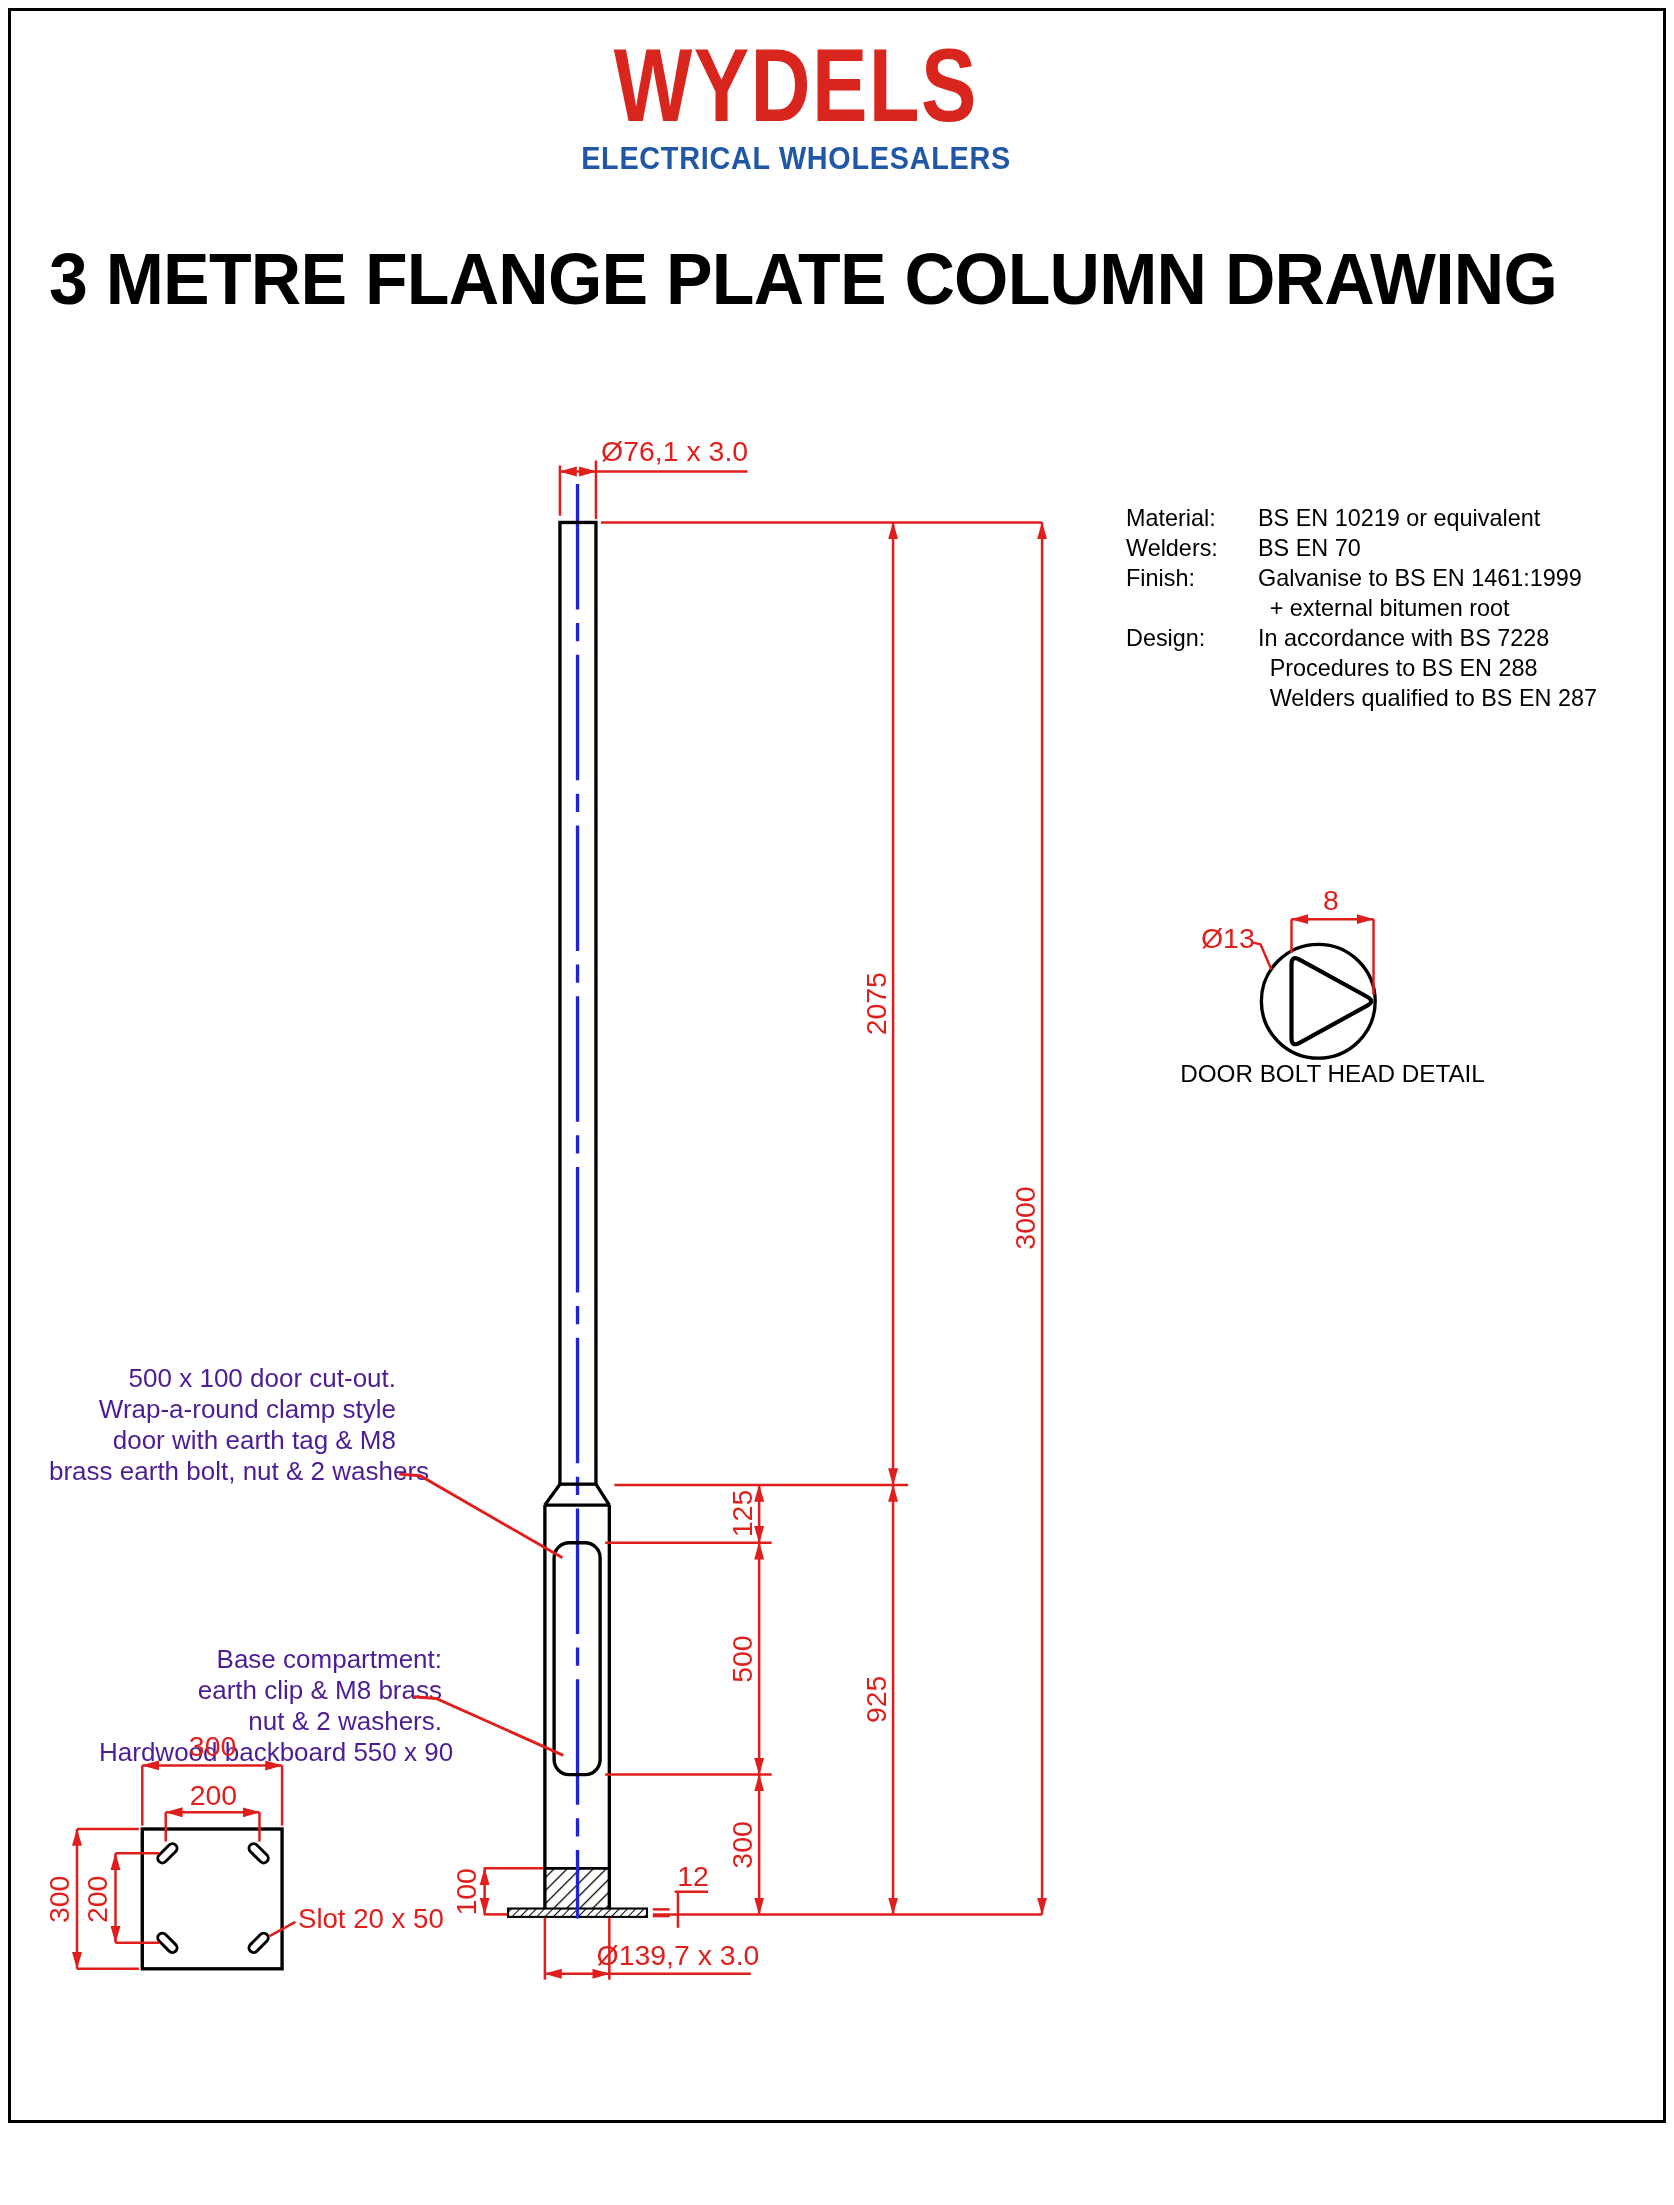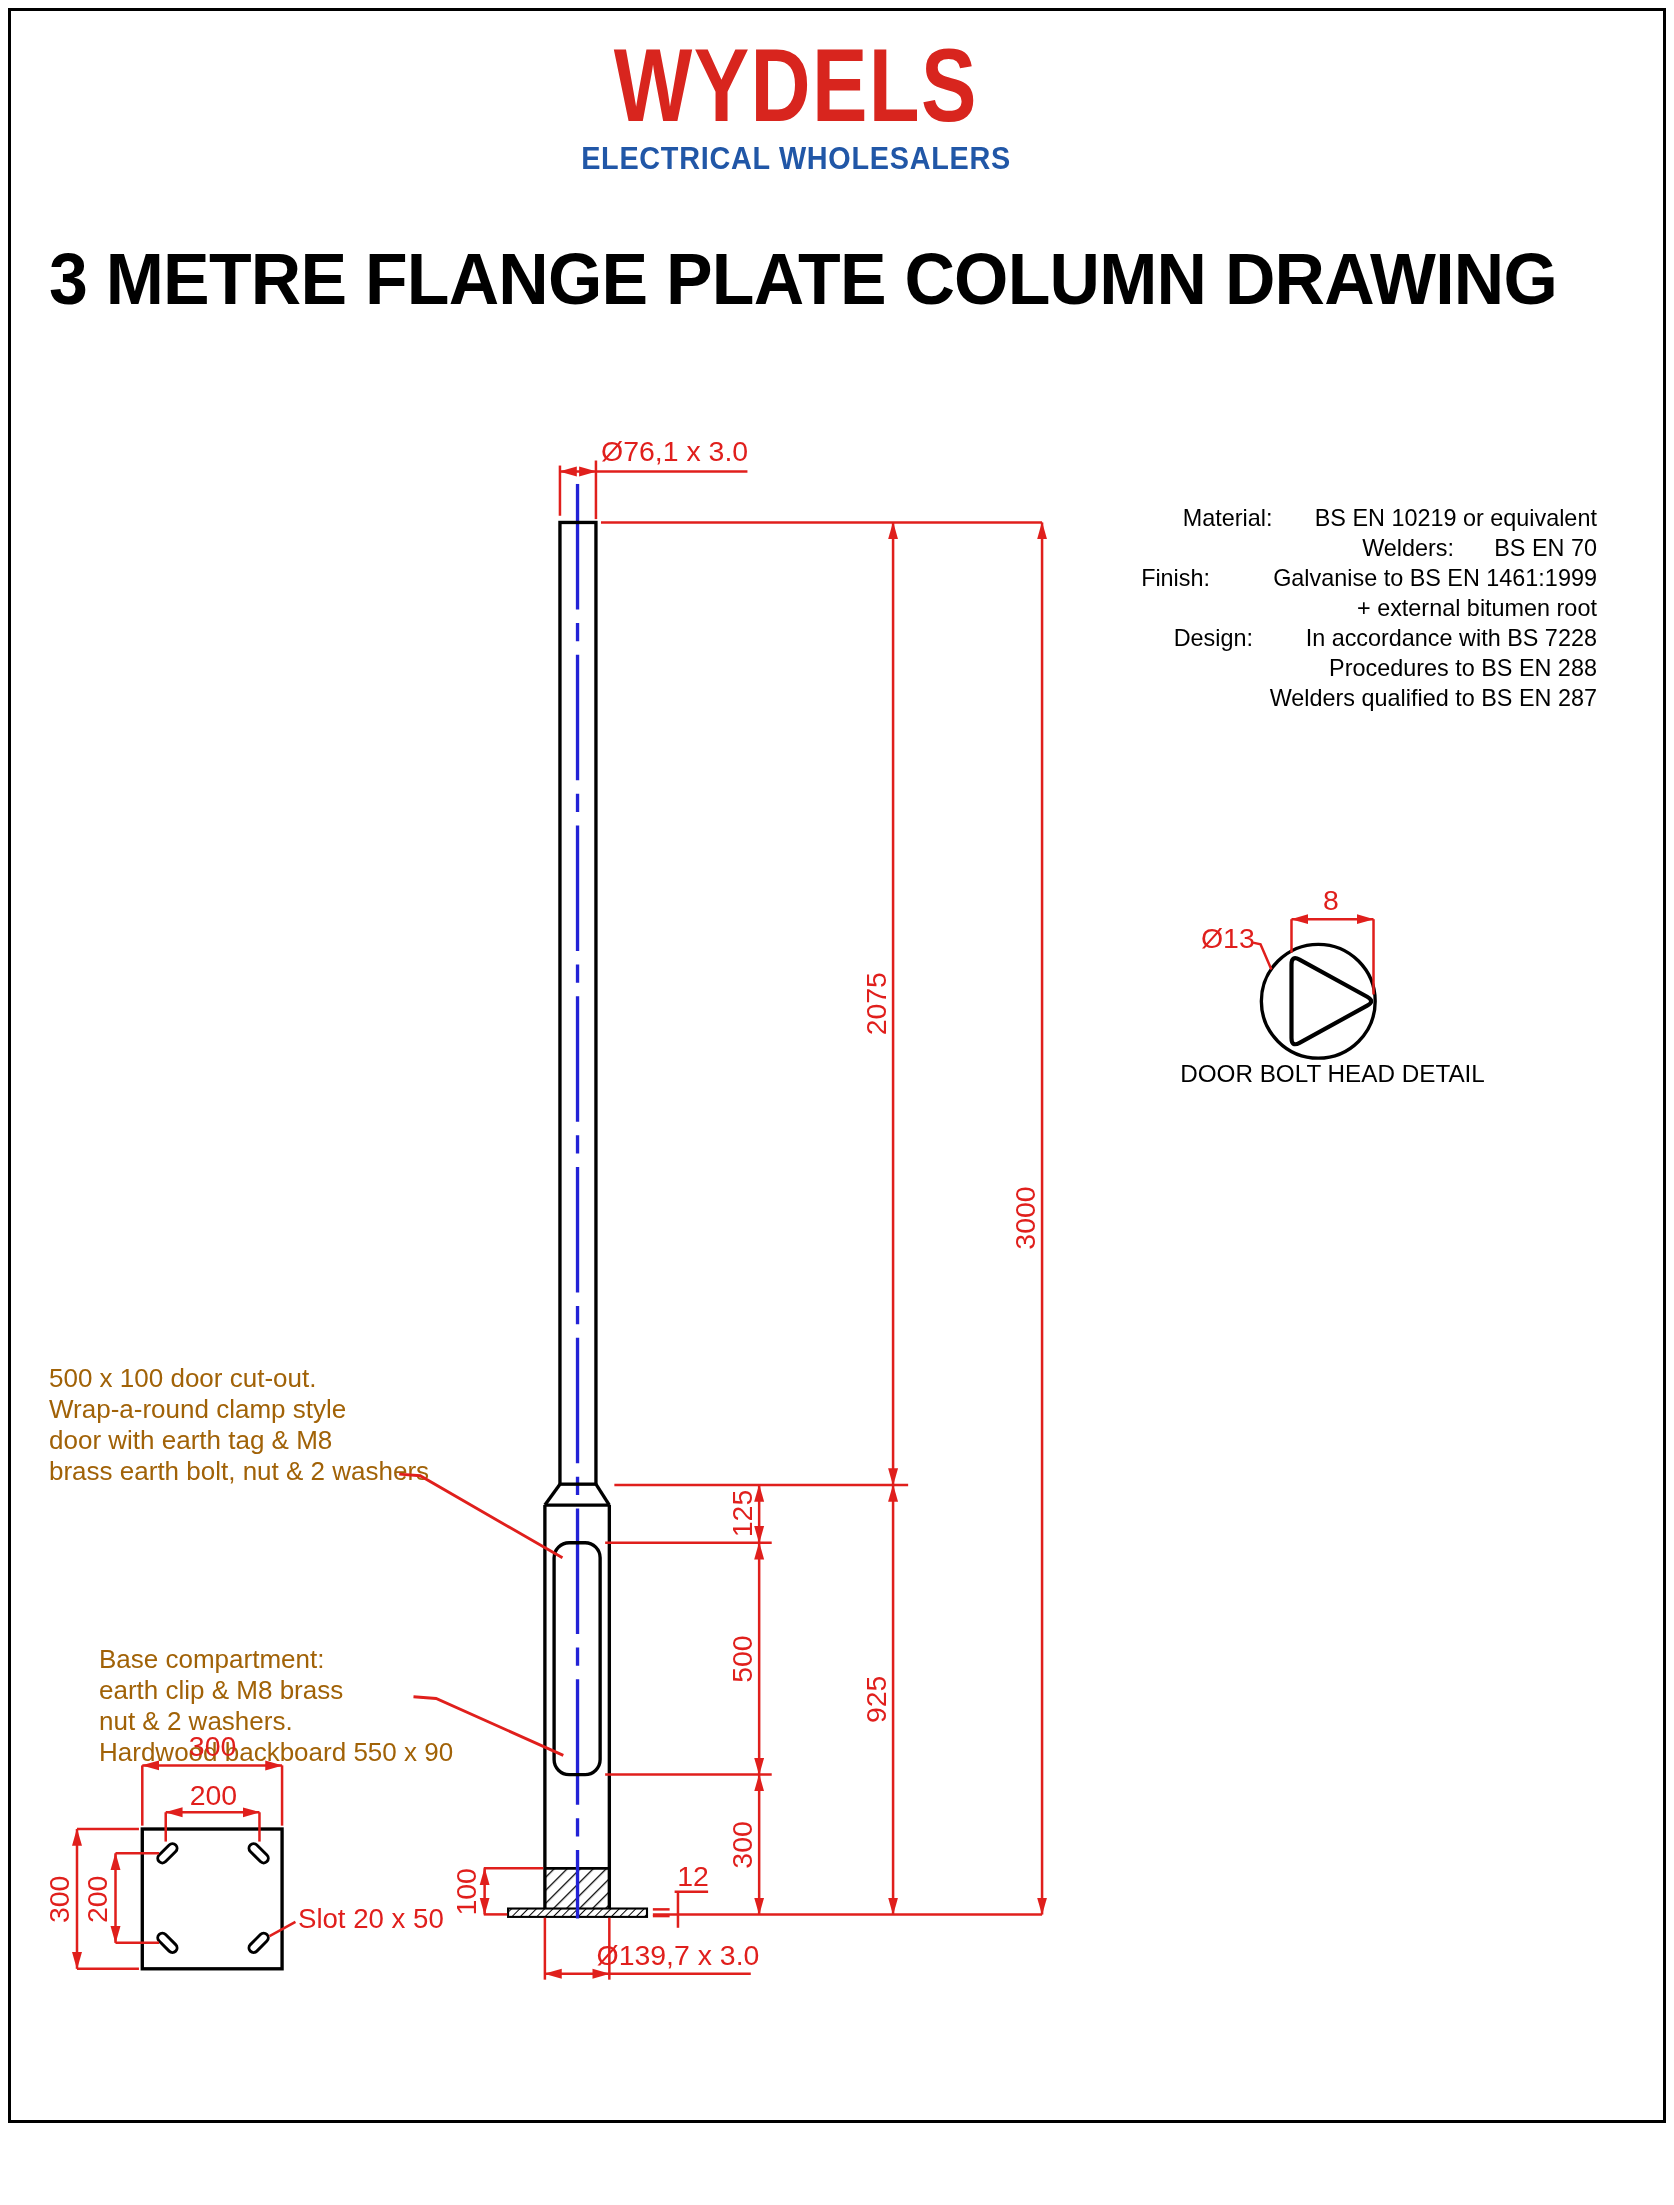--- a/index.html
+++ b/index.html
@@ -13,27 +13,27 @@
   .logo-wrap { position:absolute; left:796px; top:33px; transform:translateX(-50%); text-align:center; white-space:nowrap; }
   .logo-main { display:inline-block; font-size:104px; line-height:1.0; font-weight:bold; color:#d8251e;
                transform:scaleX(0.80); transform-origin:center; letter-spacing:1.7px; }
   .logo-sub  { display:inline-block; font-size:32px; font-weight:bold; color:#2157a7; letter-spacing:0.8px;
                transform:scaleX(0.90); transform-origin:center; margin-top:3.3px; }
   .title { position:absolute; left:49px; top:238px; font-size:72px; font-weight:bold; color:#000;
            white-space:nowrap; transform:scaleX(0.97); transform-origin:left center; letter-spacing:-0.8px; }
 
   
   .specs { position:absolute; left:1126px; top:503px; font-size:23.4px; color:#000; line-height:30px; }
-  .spec-row { display:flex;justify-content:flex-end; }
+  .spec-row { display:flex; }
   .spec-label { width:132px; flex:0 0 132px; }
   .spec-val { white-space:nowrap; }
   .spec-indent { padding-left:11.7px; }
 
   
-  .anno { position:absolute; color:#a16207; font-size:26px; line-height:31px; text-align:left; white-space:nowrap; }
+  .anno { position:absolute; color:#4c1d95; font-size:26px; line-height:31px; text-align:right; white-space:nowrap; }
   .anno-door { left:49px; top:1363px; width:347px; }
   .anno-base { left:67px; top:1644px; width:343px;margin-left:32px; }
 
   svg.overlay { position:absolute; left:0; top:0; }
   svg text { font-family:"Liberation Sans", sans-serif; }
   .rt  { fill:#e01f1c; font-size:34px; }
   .bt  { fill:#000000; font-size:29px; }
 </style>
 </head>
 <body>

